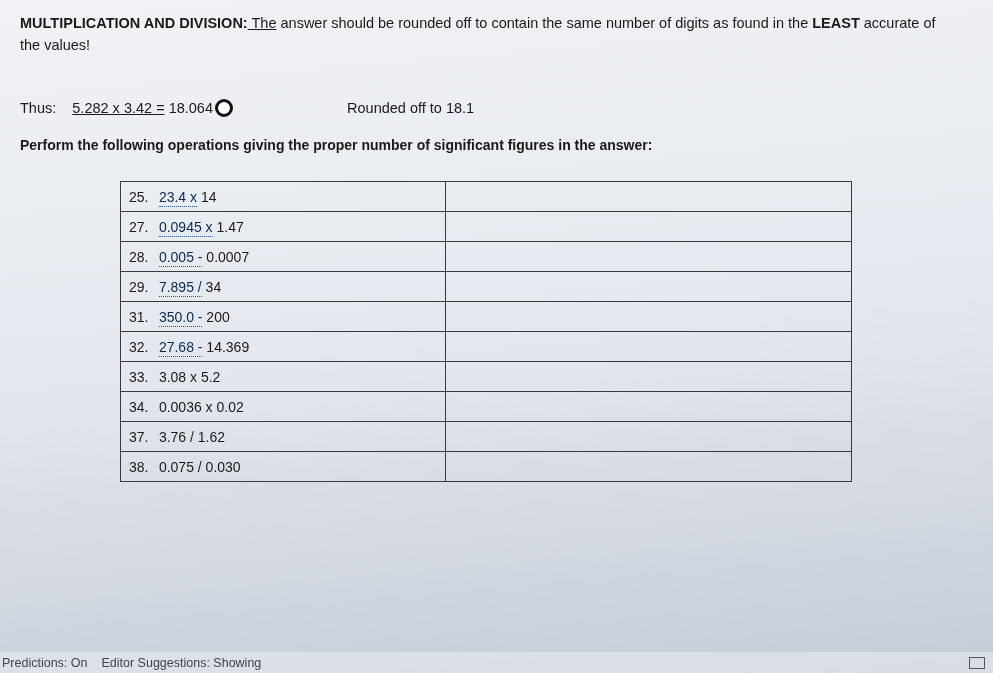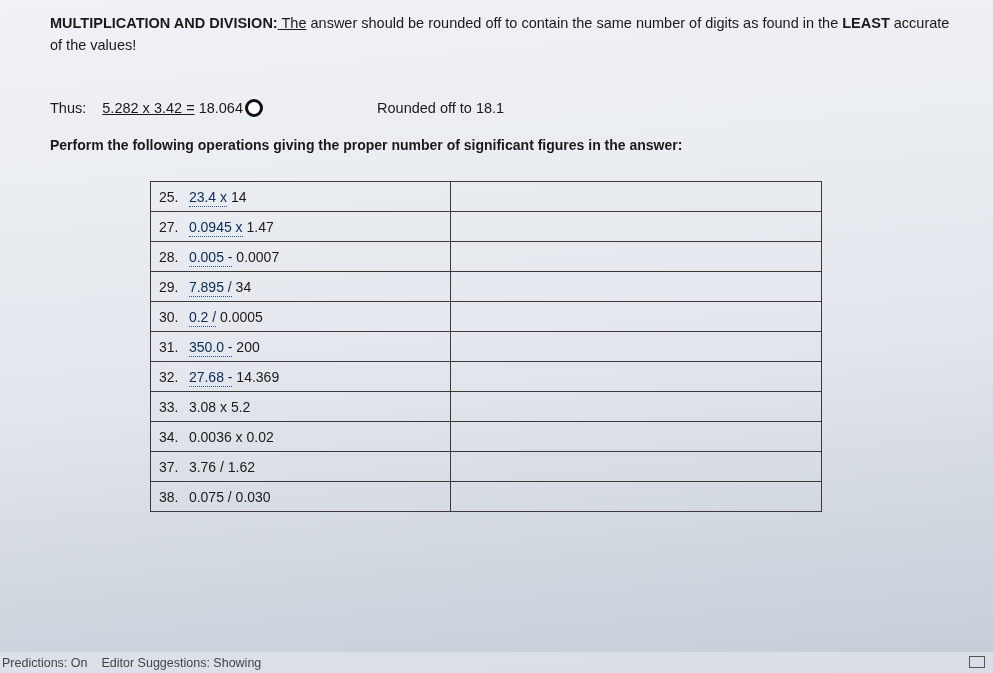--- a/index.html
+++ b/index.html
@@ -6,21 +6,21 @@
   body {
     font-family: Arial, Helvetica, sans-serif;
     background: linear-gradient(175deg, #f0f2f5 0%, #e4e8ee 50%, #c5ccd6 100%);
     width: 993px;
     height: 673px;
     overflow: hidden;
     color: #1a1a1a;
     position: relative;
   }
   .page {
-    padding: 12px 40px 0 50px;
+    padding: 12px 40px 0 20px;
   }
   .heading-block {
     font-size: 14.5px;
     line-height: 1.55;
     margin-bottom: 10px;
   }
   .heading-block .title {
     font-weight: bold;
   }
   .u { text-decoration: underline; }
@@ -35,21 +35,21 @@
     font-size: 14px;
     font-weight: bold;
     margin-top: 18px;
     margin-bottom: 28px;
   }
   .table-wrap {
     margin-left: 100px;
   }
   table.problems {
     border-collapse: collapse;
-    width: 672px;
+    width: 732px;
     background: transparent;
   }
   table.problems td {
     border: 1px solid #3a3a3a;
     padding: 5px 10px 5px 8px;
     font-size: 14px;
     vertical-align: middle;
     height: 30px;
   }
   table.problems td.q {
@@ -70,20 +70,21 @@
   .statusbar {
     position: absolute;
     left: 0;
     bottom: 0;
     width: 100%;
     font-size: 12.5px;
     color: #444;
     padding: 4px 8px 3px 2px;
     background: rgba(230,234,240,0.6);
     display: flex;
+    align-items: center;
     gap: 14px;
   }
   .statusbar .spacer { flex: 1; }
   .cursor-ring {
     display: inline-block;
     width: 18px;
     height: 18px;
     border: 3px solid #111;
     border-radius: 50%;
     vertical-align: -4px;
@@ -127,24 +128,20 @@
         </tr>
         <tr>
           <td class="q"><span class="qnum">28.</span> <span> </span><span class="dotted">0.005  -</span><span>  0.0007</span></td>
           <td class="a"></td>
         </tr>
         <tr>
           <td class="q"><span class="qnum">29.</span> <span class="dotted">7.895  /</span><span>  34</span></td>
           <td class="a"></td>
         </tr>
         <tr>
-          <td class="q"><span class="qnum">30.</span> <span class="dotted">0.2  /</span><span>   0.0005</span></td>
-          <td class="a"></td>
-        </tr>
-        <tr>
           <td class="q"><span class="qnum">31.</span> <span class="dotted">350.0  -</span><span>  200</span></td>
           <td class="a"></td>
         </tr>
         <tr>
           <td class="q"><span class="qnum">32.</span> <span class="dotted">27.68  -</span><span> 14.369</span></td>
           <td class="a"></td>
         </tr>
         <tr>
           <td class="q"><span class="qnum">33.</span> <span>3.08 x 5.2</span></td>
           <td class="a"></td>

